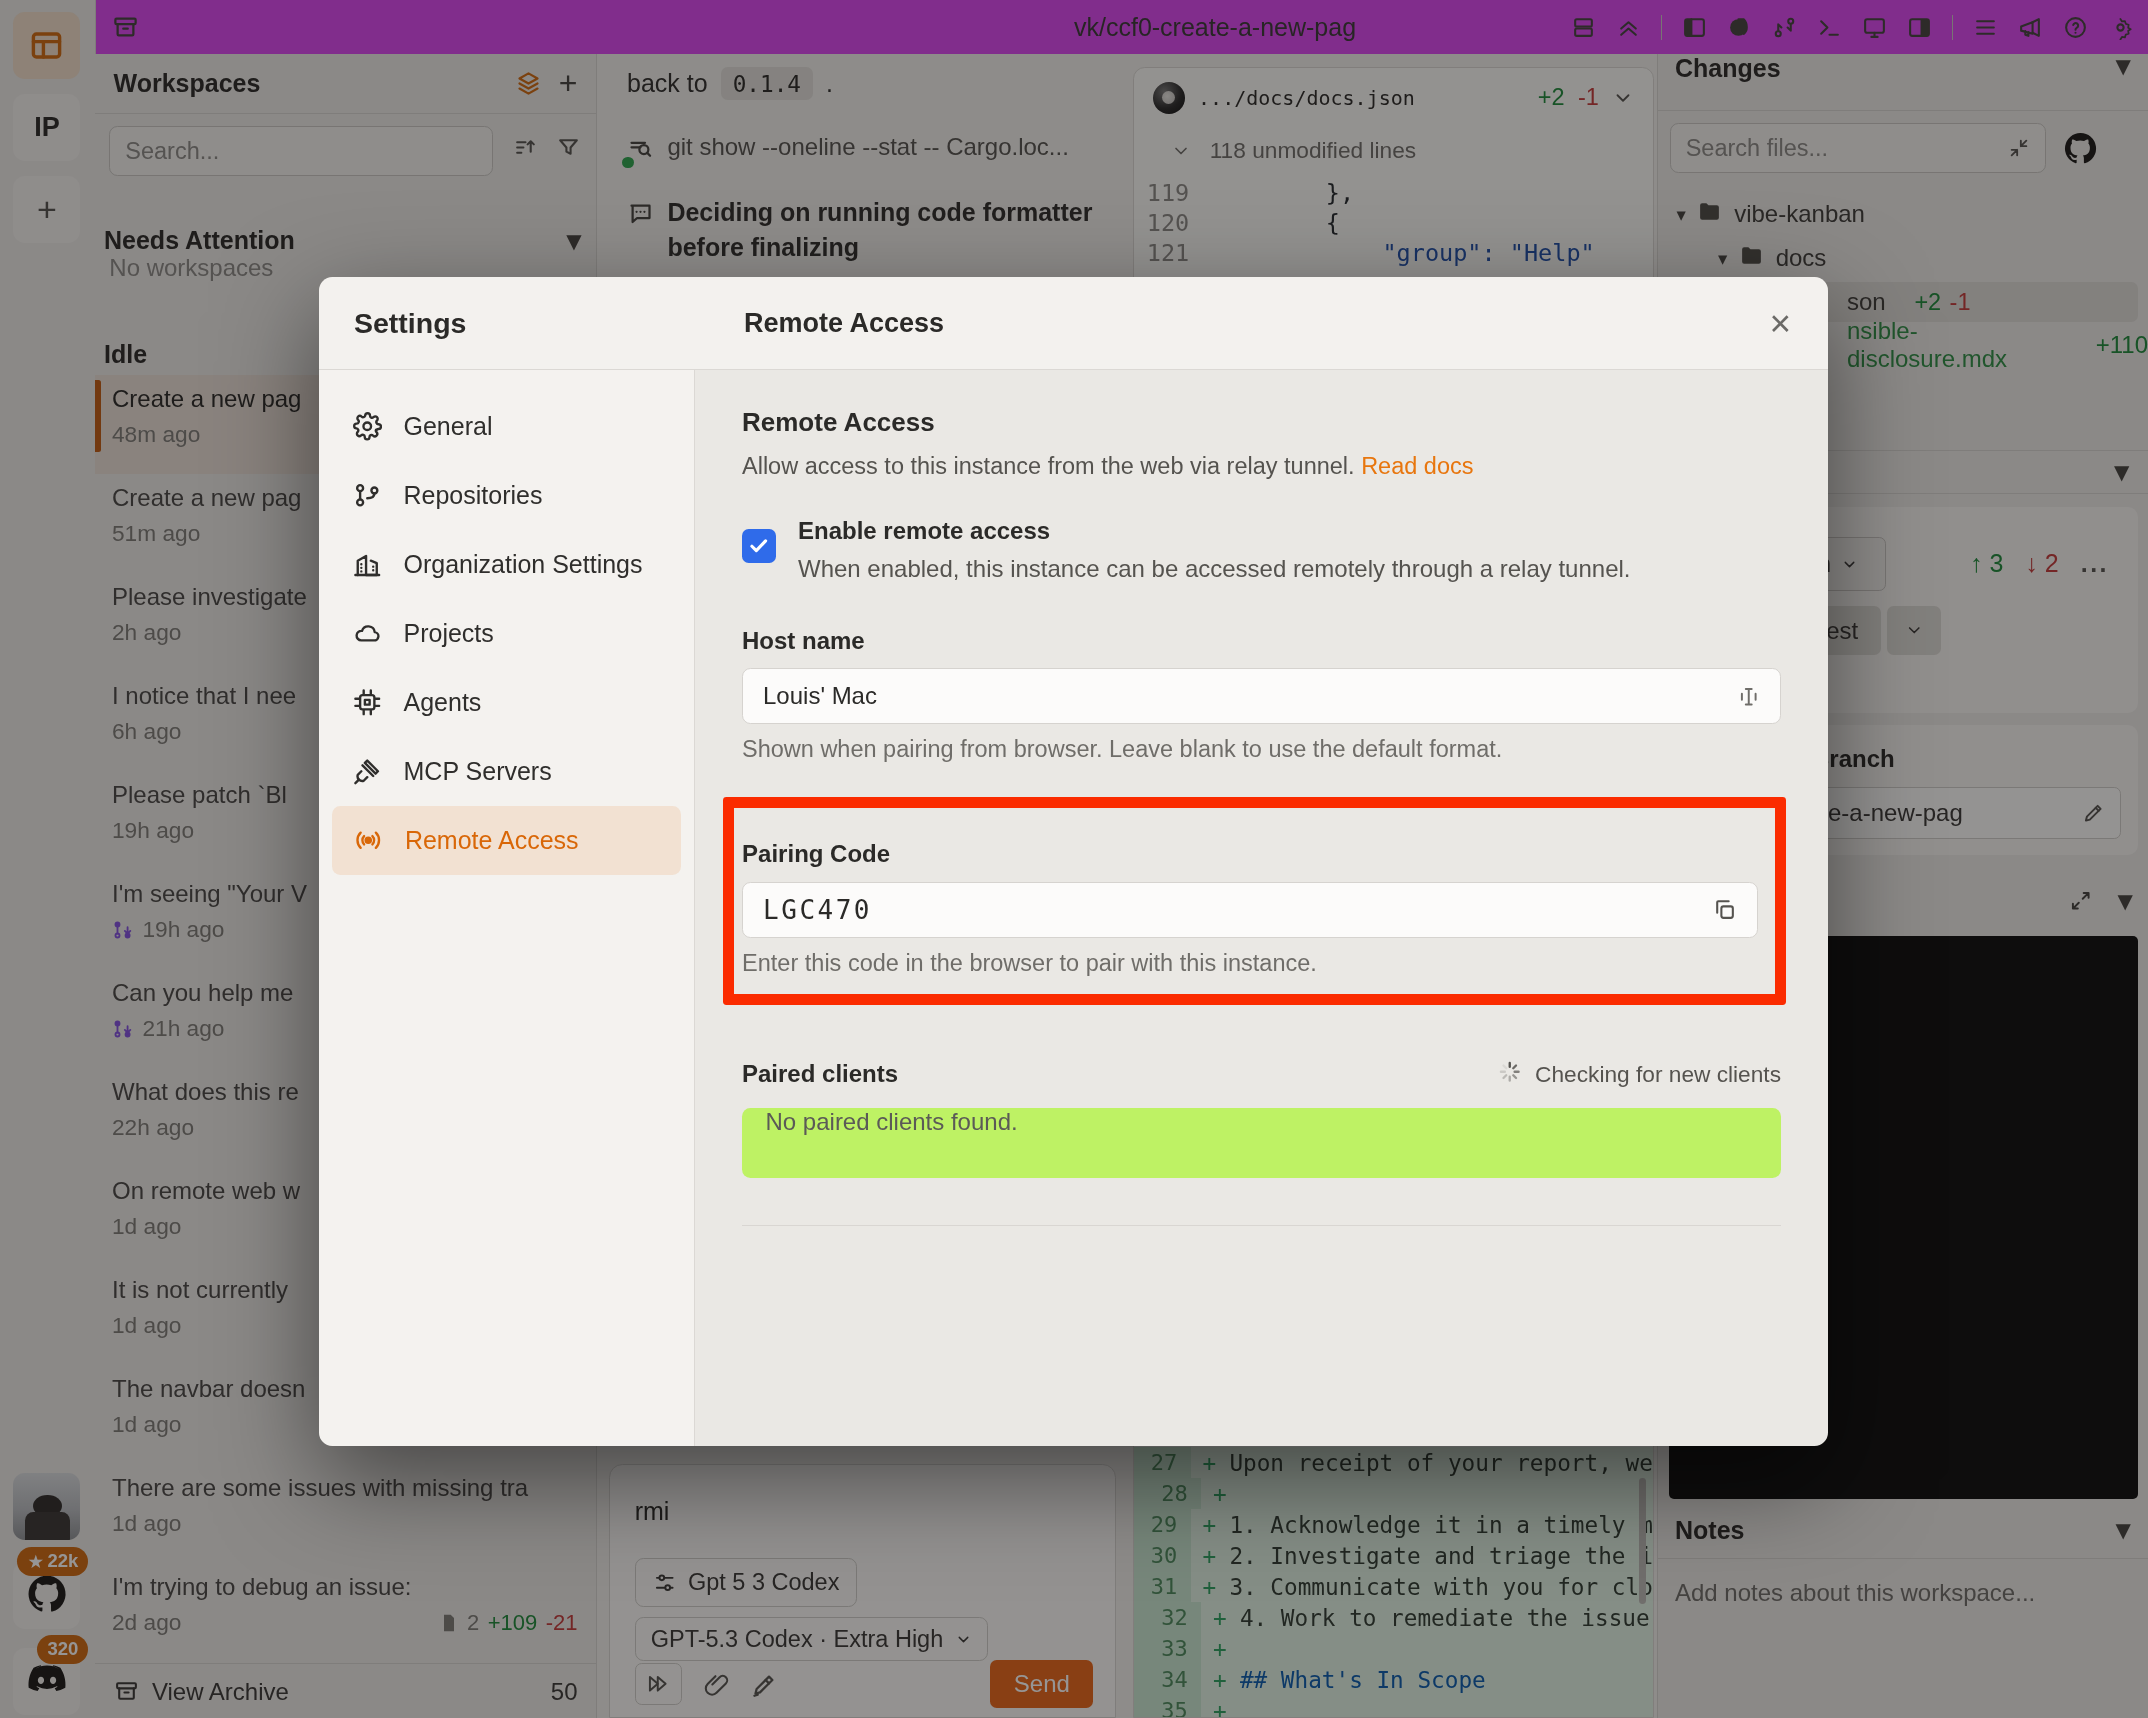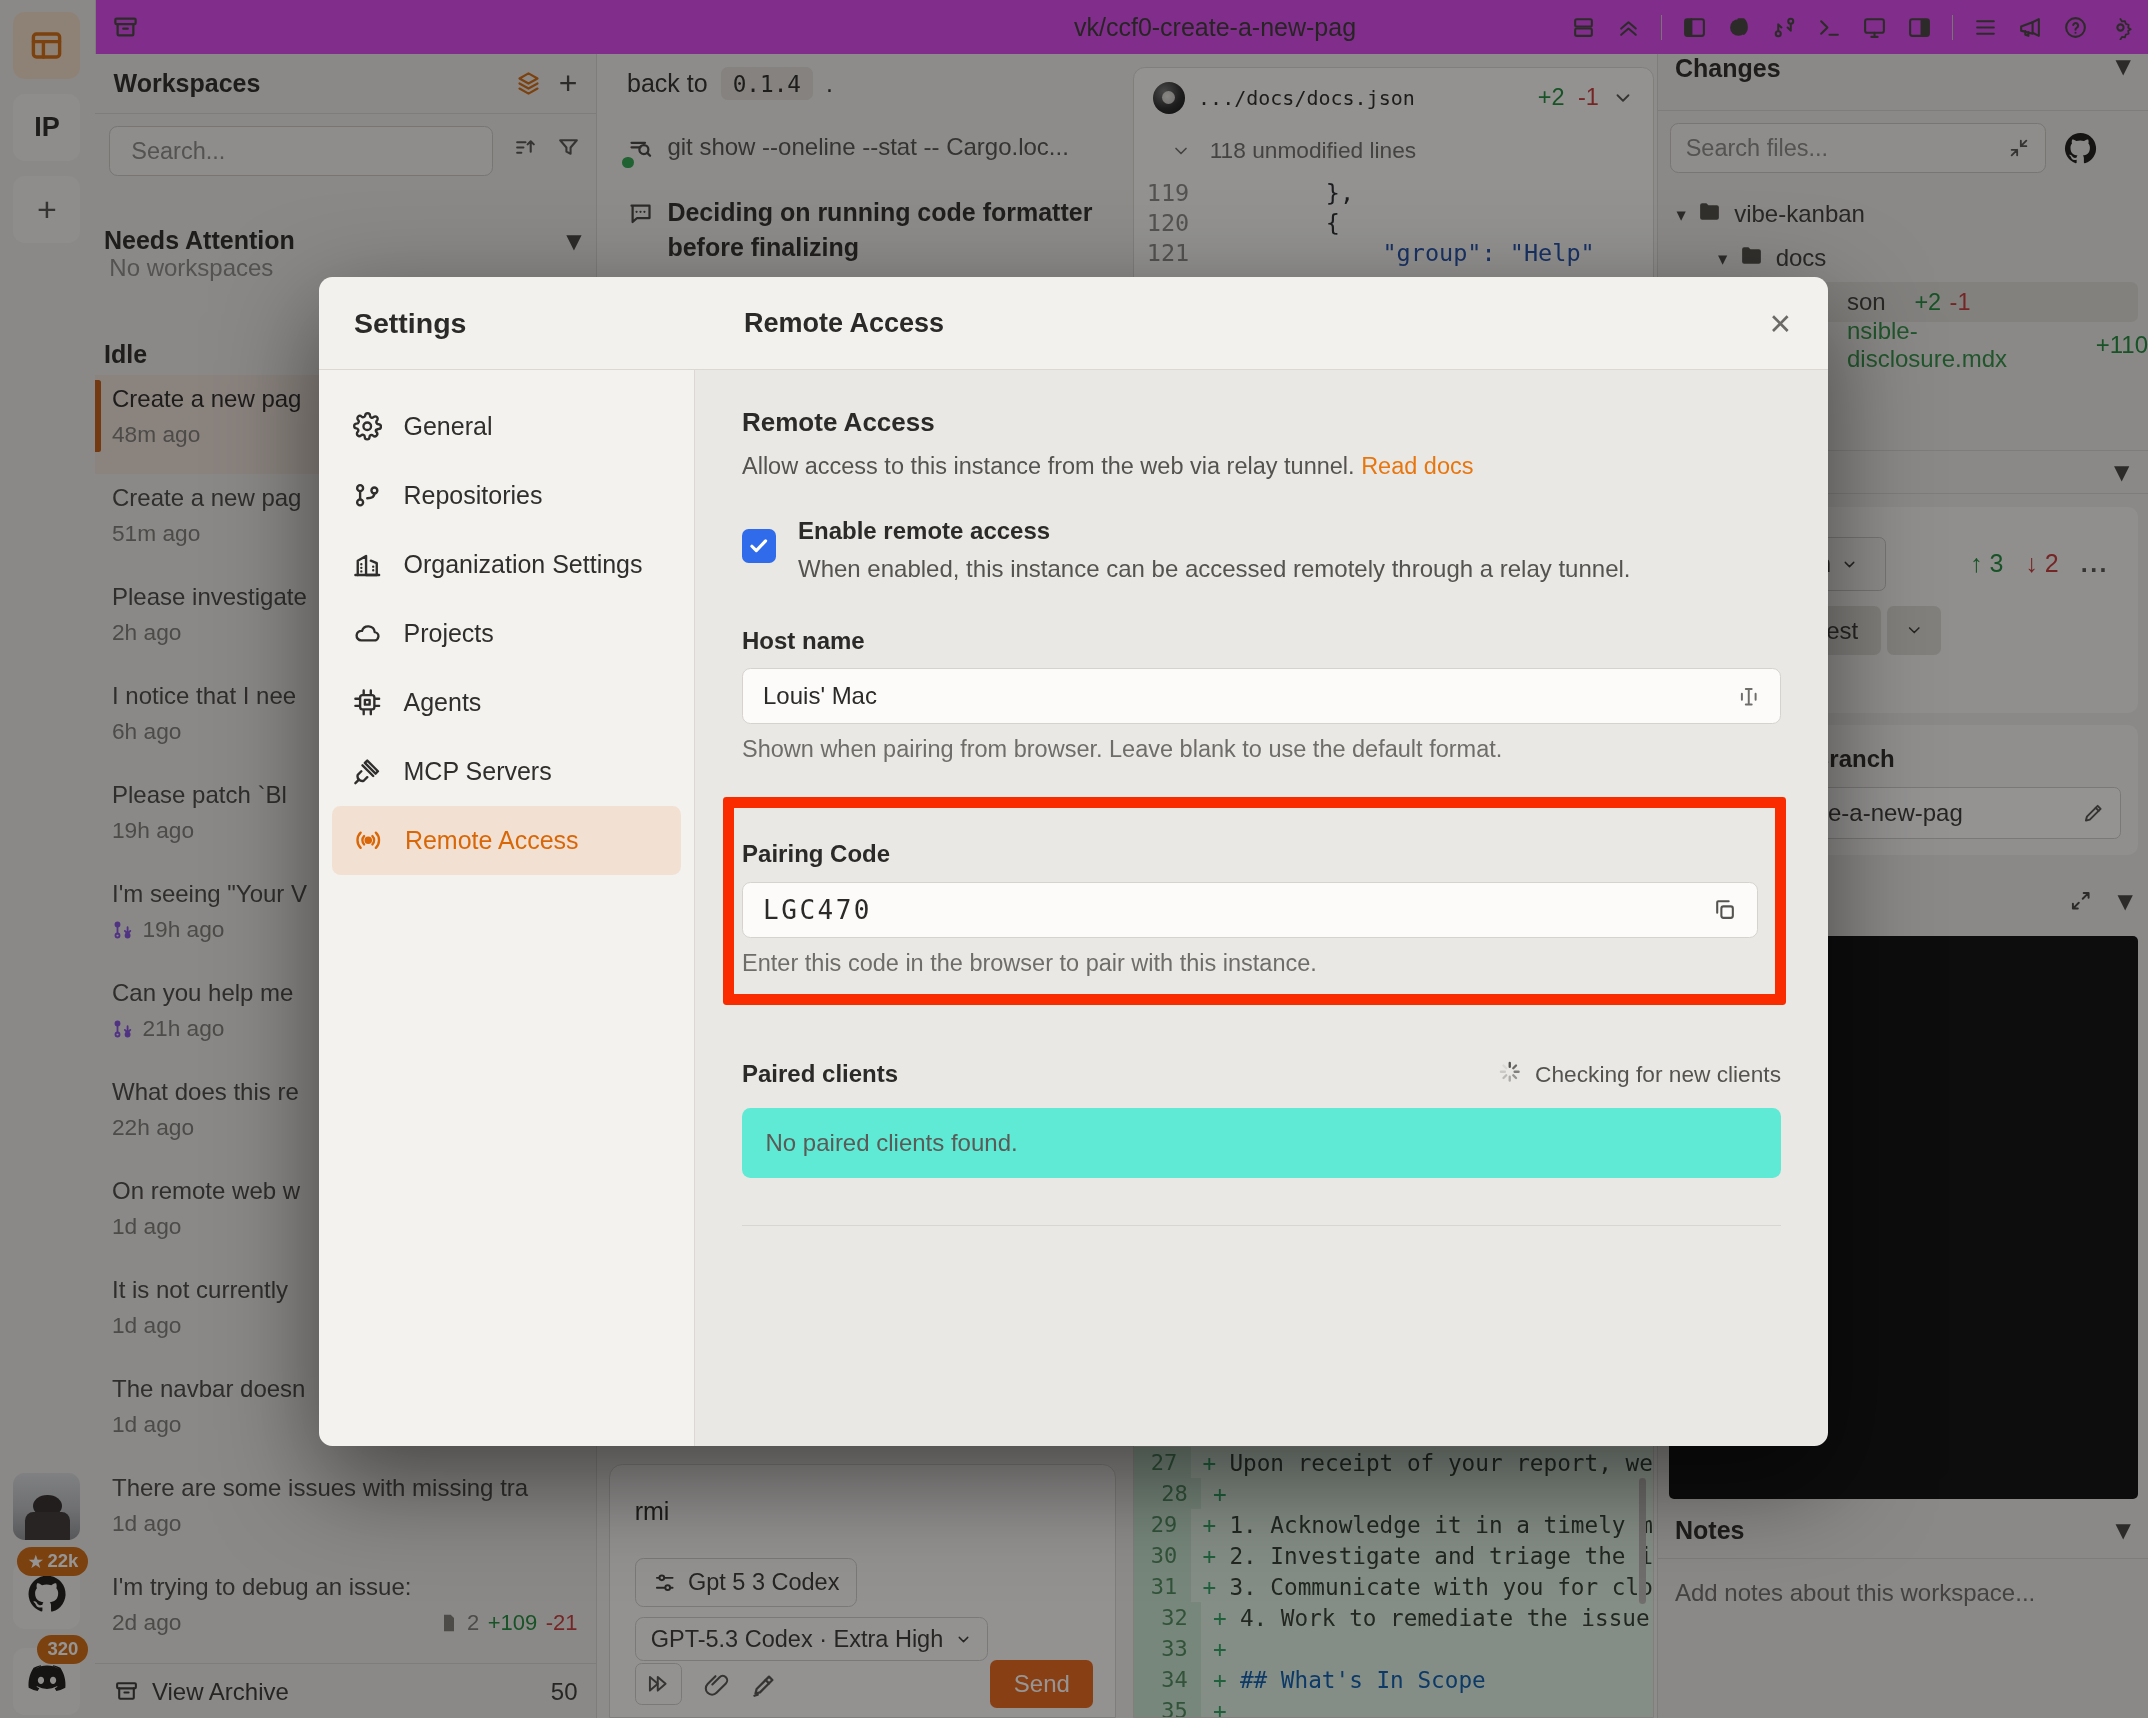--- a/index.html
+++ b/index.html
@@ -34,21 +34,21 @@
   #badge-gh{top:1547px;}
   #badge-dc{top:1635px;}
 
   
   #sidebar{left:95px;top:54px;width:501px;bottom:0;background:#ebe9e6;border-right:0.8px solid #d7d5d1;}
   #sb-head{position:absolute;left:0;top:0;right:0;height:60px;border-bottom:0.8px solid #d7d5d1;
     display:flex;align-items:center;padding:0 18.5px;box-sizing:border-box;}
   #sb-head .title{font-size:25px;font-weight:700;}
   #sb-head .sp{flex:1;}
   #sb-search{position:absolute;left:14.3px;top:72px;width:384px;height:50px;border:0.8px solid #c9c7c3;border-radius:8.4px;
-    background:#f2f0ed;display:flex;align-items:center;padding:0 21px;box-sizing:border-box;font-size:23.5px;color:#8b8986;}
+    background:#f2f0ed;display:flex;align-items:center;padding:0 15px;box-sizing:border-box;font-size:23.5px;color:#8b8986;}
   #sb-search-icons{position:absolute;right:15px;top:81px;display:flex;gap:18.5px;color:#55534f;}
   .sb-sect{position:absolute;left:9px;right:14.3px;display:flex;align-items:center;font-weight:700;font-size:25px;margin-top:24px;}
   #sb-needs{top:148px;}
   #sb-none{position:absolute;left:14.3px;top:200px;font-size:24px;color:#8b8986;}
   #sb-idle{top:262px;}
   #sb-items{position:absolute;left:0;top:321px;right:0;}
   .ws-item{height:99px;padding:10px 18.5px 0 17px;box-sizing:border-box;position:relative;}
   .ws-item .t{font-size:24px;color:#4a4846;white-space:nowrap;overflow:hidden;}
   .ws-item .row2{margin-top:8.4px;display:flex;align-items:center;gap:8.4px;font-size:22.7px;color:#7d7b77;}
   .ws-item.sel{background:rgba(207,106,16,0.07);}
@@ -187,21 +187,21 @@
     display:flex;align-items:center;padding:0 20px;font-size:24px;color:#2b2a28;}
   .field-input .sp{flex:1;}
   .field-help{margin-top:11.7px;font-size:23.5px;color:#6f6d69;}
   #pairing-wrap{margin:34px -5px 0 -19.3px;border:11px solid #fb2b00;border-radius:3.4px;padding:13.4px 17px 17px 8.4px;}
   #pairing-wrap .field-label{margin-top:19px;}
   #pairing-code{font-size:26px;letter-spacing:2.5px;}
   #mc-paired{margin-top:55px;display:flex;align-items:center;}
   #mc-paired .lbl{font-size:24px;font-weight:700;}
   #mc-paired .sp{flex:1;}
   #mc-paired .chk{display:flex;align-items:center;gap:13.4px;font-size:22.7px;color:#55534f;}
-  #mc-clients{margin-top:18.5px;height:70px;background:#5eead4;border-radius:8.4px;display:flex;align-items:center;
+  #mc-clients{margin-top:18.5px;height:70px;background:#bef264;border-radius:8.4px;display:flex;
     padding:0 23.5px;font-size:24px;color:#5b5a57;}
   #mc-div{margin-top:47px;border-top:0.8px solid #d9d6d2;}
 </style>
 </head>
 <body>
 
 <div id="canvas">
 
   <div id="titlebar" class="abs">
     <span style="margin-left:17px;color:#45433f;">

